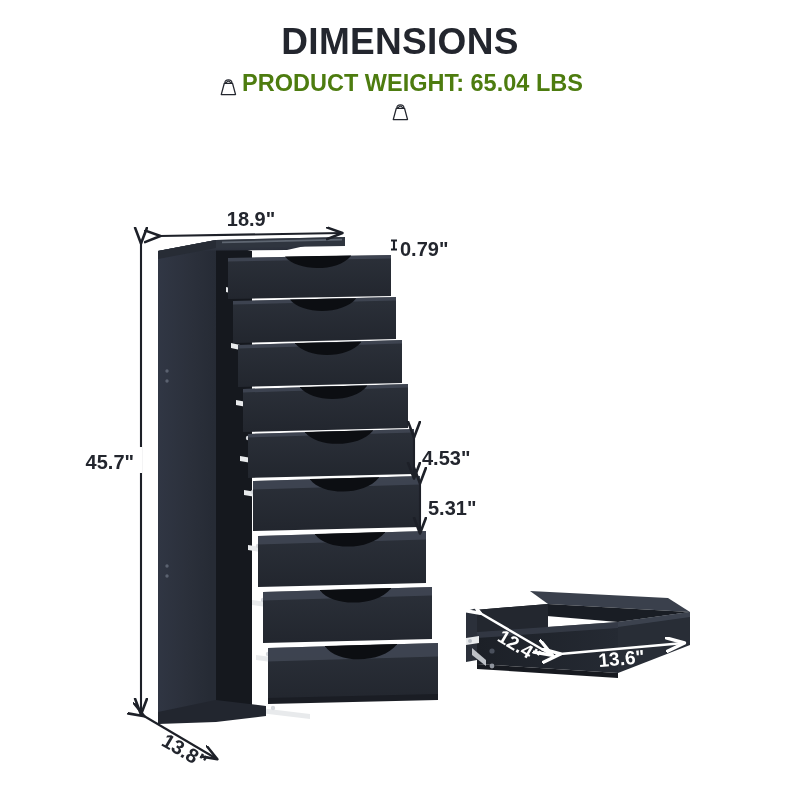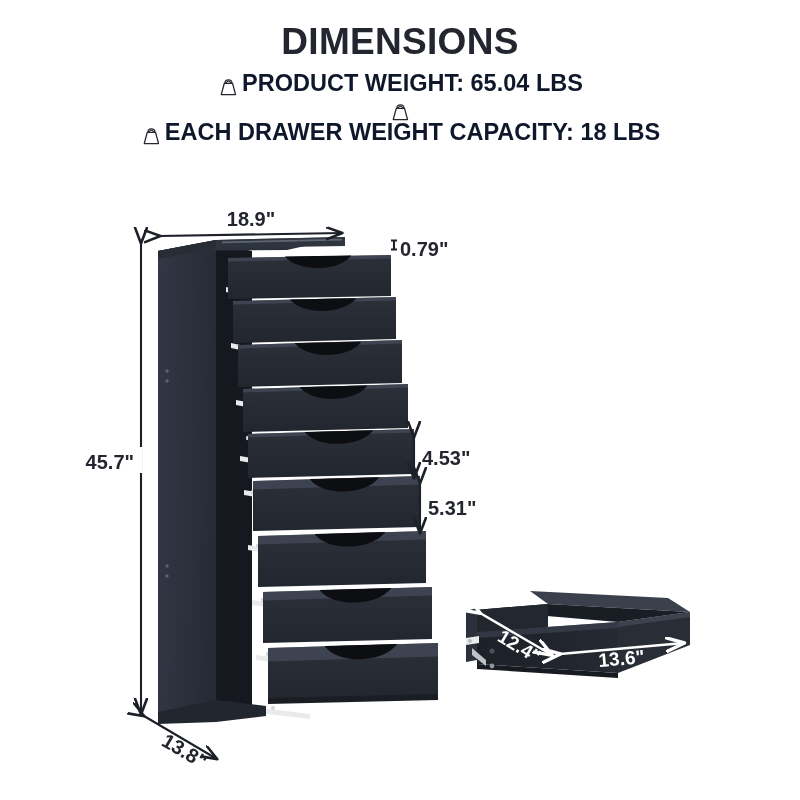--- a/index.html
+++ b/index.html
@@ -39,21 +39,21 @@
     color: #23262e;
   }
   .spec-line {
     display: flex;
     align-items: center;
     justify-content: center;
     gap: 2px;
     font-size: 23.5px;
     font-weight: 600;
     line-height: 1.22;
-    color: #0f172a;
+    color: #4d7c0f;
     white-space: nowrap;
   }
   .spec-line.l1 { margin-top: 7px; }
   .wt-icon {
     display: inline-block;
     width: 23px;
     height: 20px;
     flex: 0 0 auto;
     position: relative;
     top: 2px;
@@ -111,29 +111,20 @@
 
     <div class="spec-line">
       <span class="wt-icon">
         <svg viewBox="0 0 24 21" width="23" height="20">
           <path d="M11.9 3.0 C9.6 3.0 8.2 4.4 8.2 6.1 L9.9 6.1 C9.9 5.2 10.7 4.5 11.9 4.5 C13.1 4.5 13.9 5.2 13.9 6.1 L15.6 6.1 C15.6 4.4 14.2 3.0 11.9 3.0 Z" fill="none" stroke="#23262e" stroke-width="1.15"></path>
           <path d="M7.6 6.6 L16.2 6.6 L19.4 18.4 L4.4 18.4 Z" fill="none" stroke="#23262e" stroke-width="1.3" stroke-linejoin="round"></path>
         </svg>
       </span>
     </div>
 
-    <div class="spec-line">
-      <span class="wt-icon">
-        <svg viewBox="0 0 24 21" width="23" height="20">
-          <path d="M11.9 3.0 C9.6 3.0 8.2 4.4 8.2 6.1 L9.9 6.1 C9.9 5.2 10.7 4.5 11.9 4.5 C13.1 4.5 13.9 5.2 13.9 6.1 L15.6 6.1 C15.6 4.4 14.2 3.0 11.9 3.0 Z" fill="none" stroke="#23262e" stroke-width="1.15"></path>
-          <path d="M7.6 6.6 L16.2 6.6 L19.4 18.4 L4.4 18.4 Z" fill="none" stroke="#23262e" stroke-width="1.3" stroke-linejoin="round"></path>
-        </svg>
-      </span>
-      <span>EACH DRAWER WEIGHT CAPACITY: 18 LBS</span>
-    </div>
   </div>
 
   <svg id="art" viewBox="0 0 800 800">
     <defs>
       <marker id="ah" markerWidth="9" markerHeight="9" refX="7.6" refY="3.2" orient="auto" markerUnits="strokeWidth">
         <path d="M0.4,0.4 L7.8,3.2 L0.4,6.0" fill="none" stroke="#1d2028" stroke-width="1.25" stroke-linecap="round" stroke-linejoin="round"></path>
       </marker>
       <marker id="ahw" markerWidth="9" markerHeight="9" refX="7.6" refY="3.2" orient="auto" markerUnits="strokeWidth">
         <path d="M0.4,0.4 L7.8,3.2 L0.4,6.0" fill="none" stroke="#ffffff" stroke-width="1.4" stroke-linecap="round" stroke-linejoin="round"></path>
       </marker>

